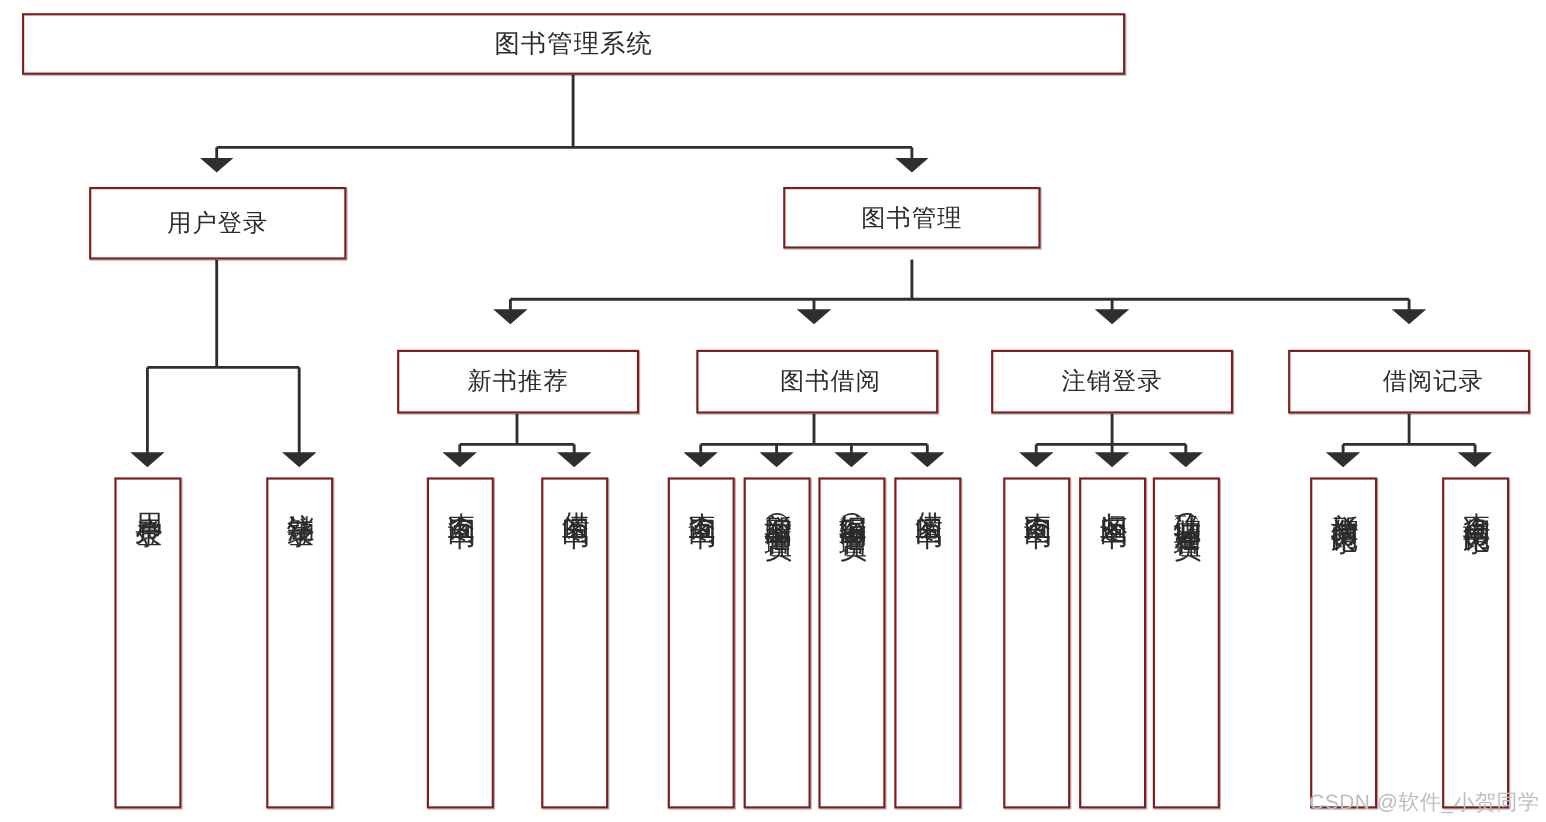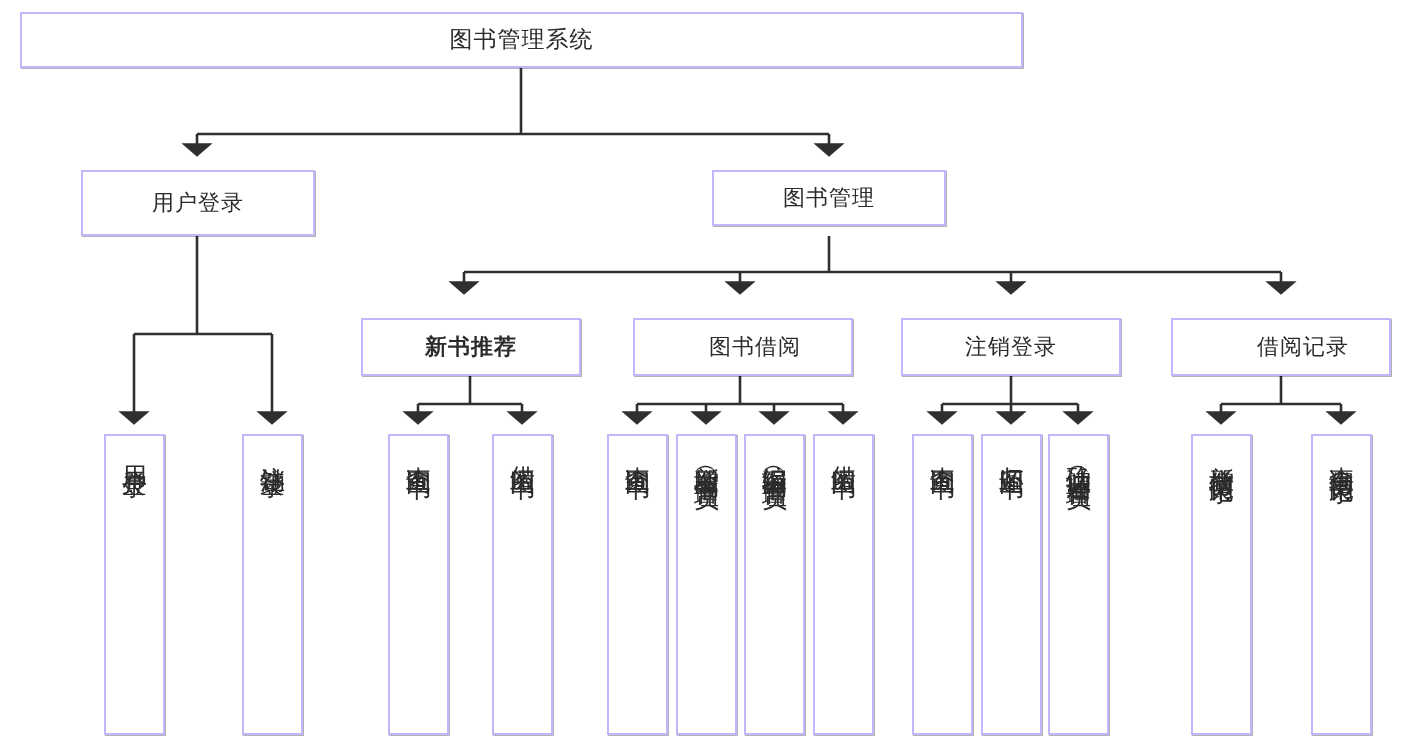--- a/index.html
+++ b/index.html
@@ -22,21 +22,21 @@
     left: 0;
     top: 0;
     width: 1405px;
     height: 747px;
     pointer-events: none;
   }
   .node {
     position: absolute;
     box-sizing: border-box;
     background: #ffffff;
-    border: 2px solid #c4b5fd;
+    border: 2px solid #7f1d1d;
     display: flex;
     align-items: center;
     justify-content: center;
     box-shadow: 1px 1px 0 rgba(0,0,0,0.30);
   }
   .node .label {
     color: #2b2b2b;
     letter-spacing: 1px;
     line-height: 1.12;
     text-align: center;
@@ -129,21 +129,21 @@
     <span class="label">图书管理系统</span>
   </div>
 
   <div class="node horiz" style="left:81px; top:170px; width:234px; height:66px;">
     <span class="label">用户登录</span>
   </div>
   <div class="node horiz" style="left:712px; top:170px; width:234px; height:56px;">
     <span class="label">图书管理</span>
   </div>
 
-  <div class="node horiz" style="left:361px; top:318px; width:220px; height:58px;font-weight:bold;">
+  <div class="node horiz" style="left:361px; top:318px; width:220px; height:58px;">
     <span class="label">新书推荐</span>
   </div>
   <div class="node horiz" style="left:633px; top:318px; width:220px; height:58px;padding-left:24px;">
     <span class="label">图书借阅</span>
   </div>
   <div class="node horiz" style="left:901px; top:318px; width:220px; height:58px;">
     <span class="label">注销登录</span>
   </div>
   <div class="node horiz" style="left:1171px; top:318px; width:220px; height:58px;padding-left:44px;">
     <span class="label">借阅记录</span>
@@ -186,14 +186,15 @@
     <span class="label">确认归还（管理员）</span>
   </div>
 
   <div class="node leaf" style="left:1191px; top:434px; width:61px; height:301px;">
     <span class="label">新增借阅记录</span>
   </div>
   <div class="node leaf" style="left:1311px; top:434px; width:61px; height:301px;">
     <span class="label">查询借阅记录</span>
   </div>
 
+  <div class="watermark" style="left:1190px; top:716px;">CSDN @软件_小贺同学</div>
 
 </div>
 
 </body></html>

